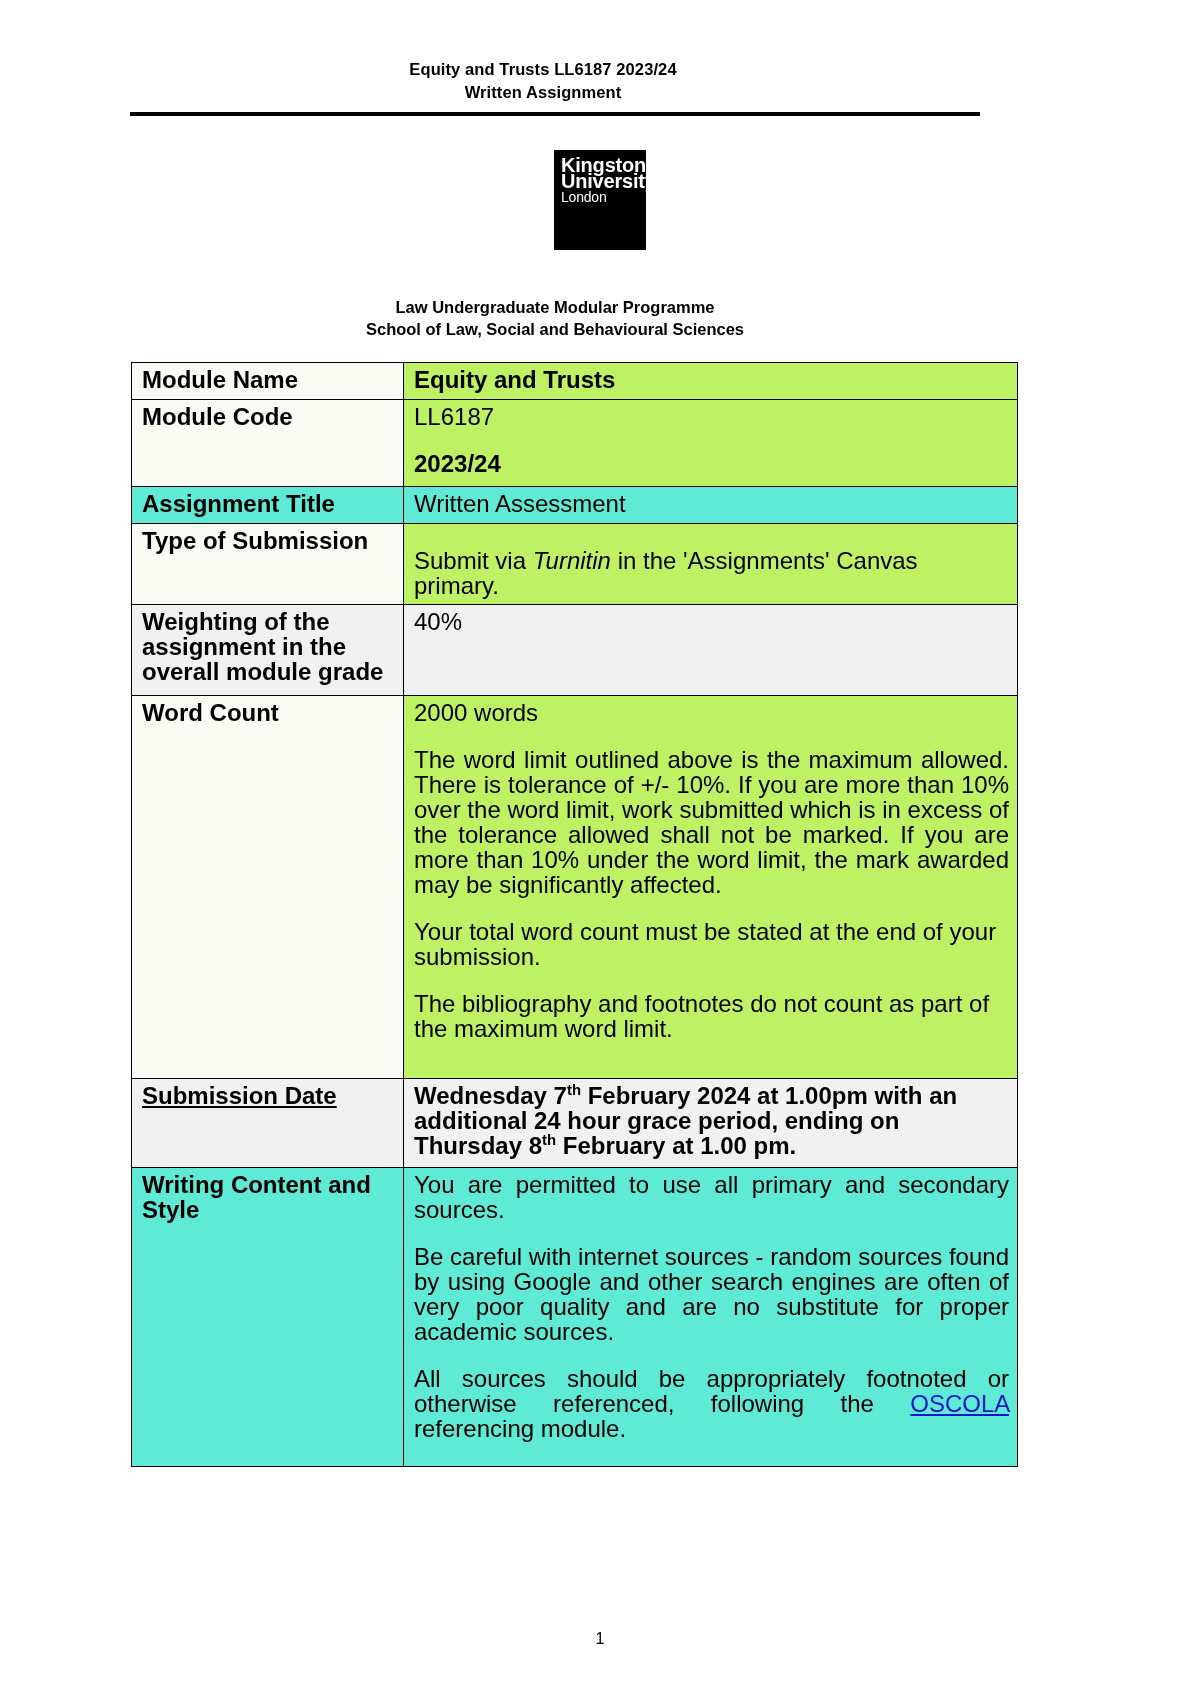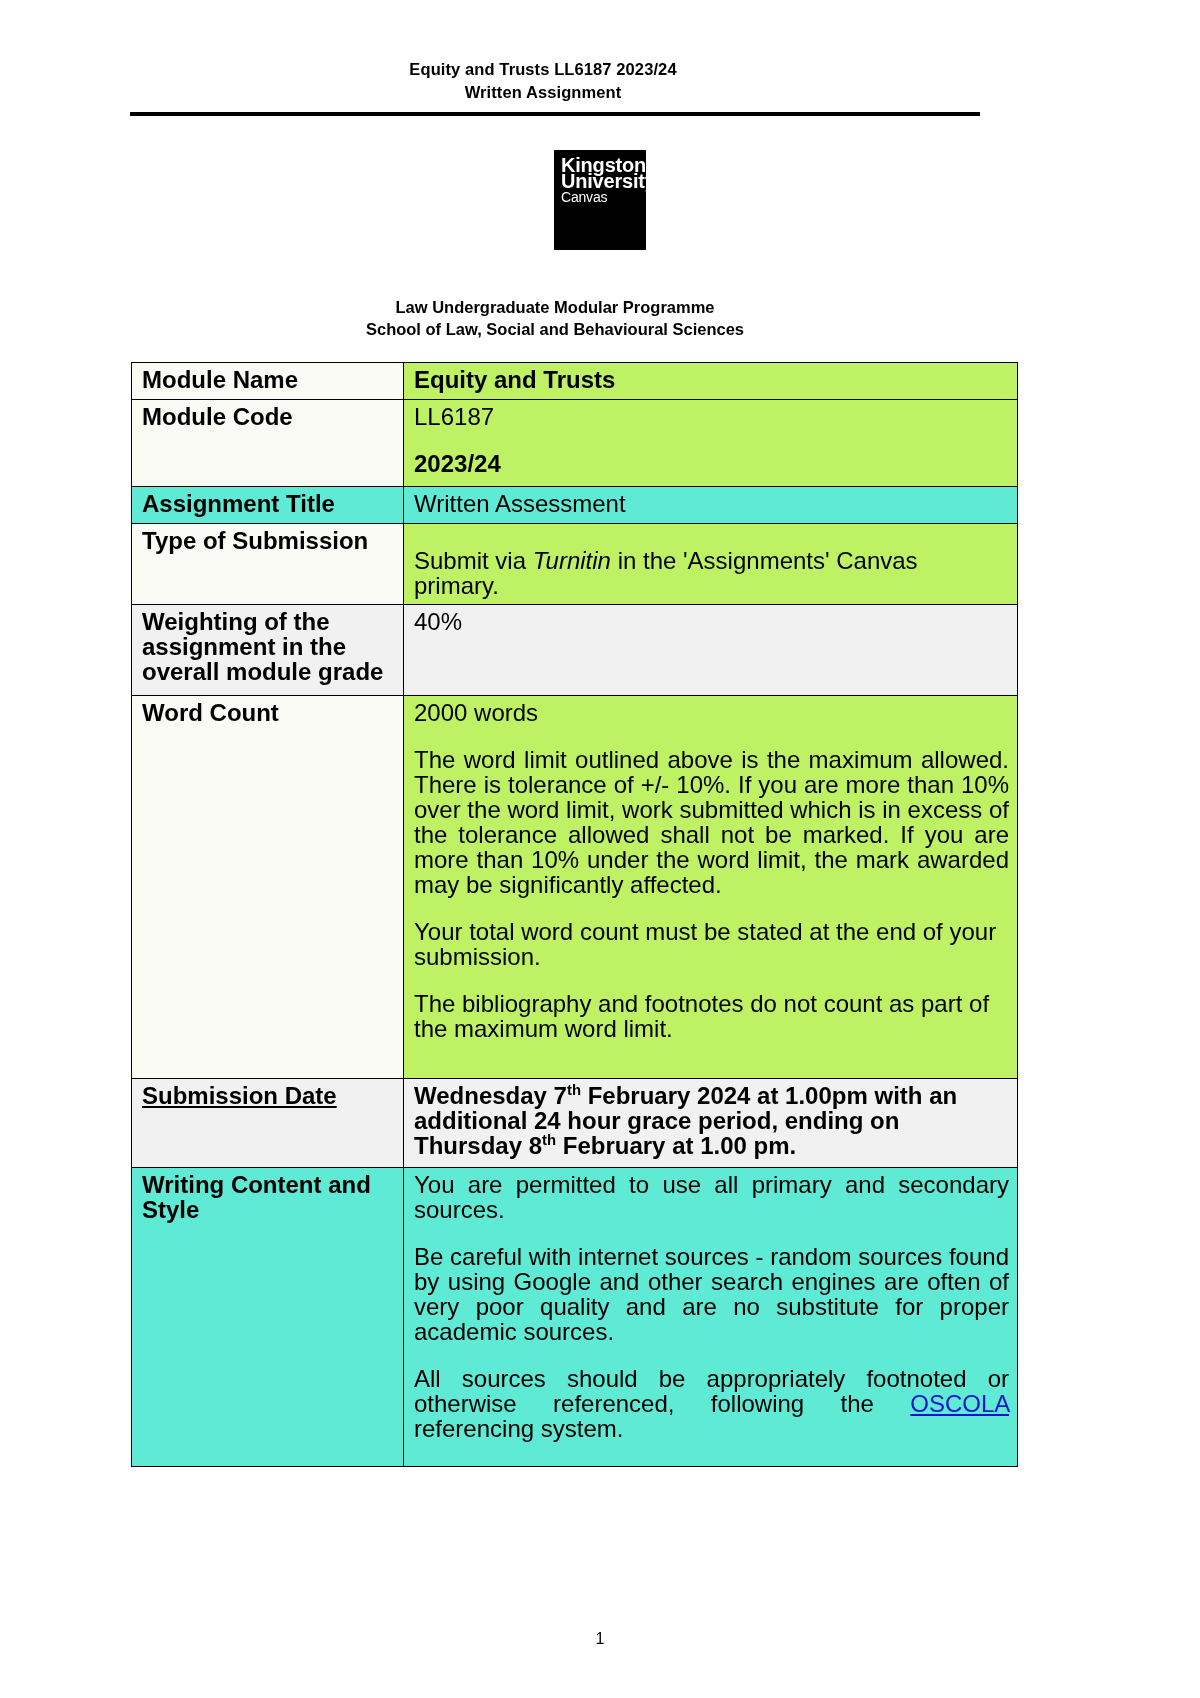--- a/index.html
+++ b/index.html
@@ -176,21 +176,21 @@
   <div class="doc-header">
     <div class="hline">Equity and Trusts LL6187 2023/24</div>
     <div class="hline">Written Assignment</div>
   </div>
   <div class="header-rule"></div>
 
   <div class="logo-wrap">
     <div class="logo">
       <div class="l1">Kingston</div>
       <div class="l2">University</div>
-      <div class="l3">Canvas</div>
+      <div class="l3">London</div>
     </div>
   </div>
 
   <div class="school-block">
     <div class="school-line second">Law Undergraduate Modular Programme</div>
     <div class="school-line">School of Law, Social and Behavioural Sciences</div>
   </div>
 
   <table class="assignment-table">
     <tbody>
@@ -251,21 +251,21 @@
         <td class="value-cell">
           <p class="bold"><span> Wednesday 7</span><sup>th</sup><span> February 2024 at 1.00pm with an additional 24 hour grace period, ending on  Thursday 8</span><sup>th</sup><span> February at 1.00 pm.</span></p>
         </td>
       </tr>
 
       <tr class="row-style shade-soft">
         <td class="label-cell">Writing Content and Style</td>
         <td class="value-cell">
           <p class="justify">You are permitted to use all primary and secondary sources.</p>
           <p class="justify">Be careful with internet sources - random sources found by using Google and other search engines are often of very poor quality and are no substitute for proper academic sources.</p>
-          <p class="justify"><span>All sources should be appropriately footnoted or otherwise referenced, following the </span><a class="oscola" href="#">OSCOLA</a><span> referencing system.</span></p>
+          <p class="justify"><span>All sources should be appropriately footnoted or otherwise referenced, following the </span><a class="oscola" href="#">OSCOLA</a><span> referencing module.</span></p>
         </td>
       </tr>
 
     </tbody>
   </table>
 
   <div class="footer">
     <span>1</span>
   </div>
 

